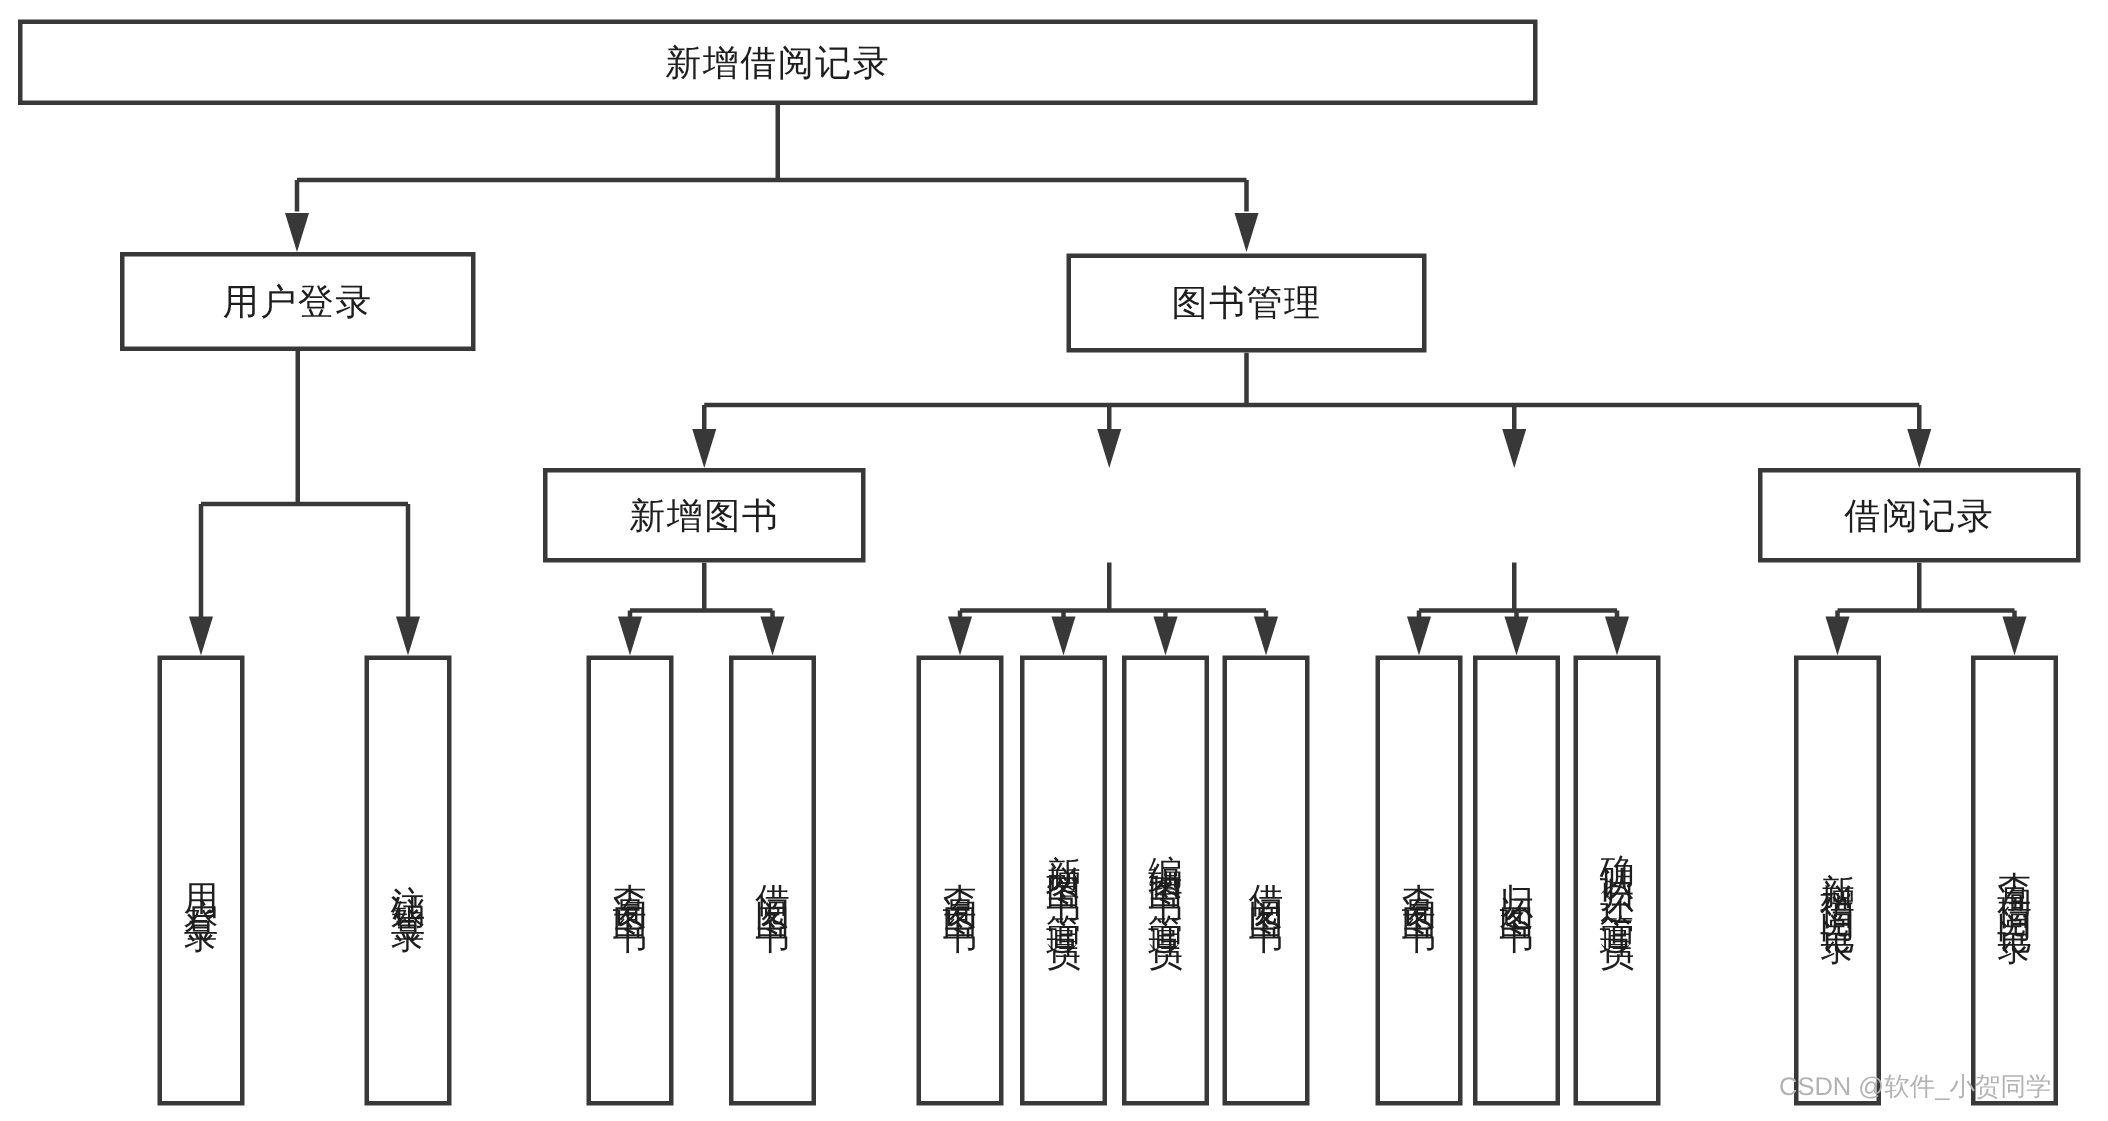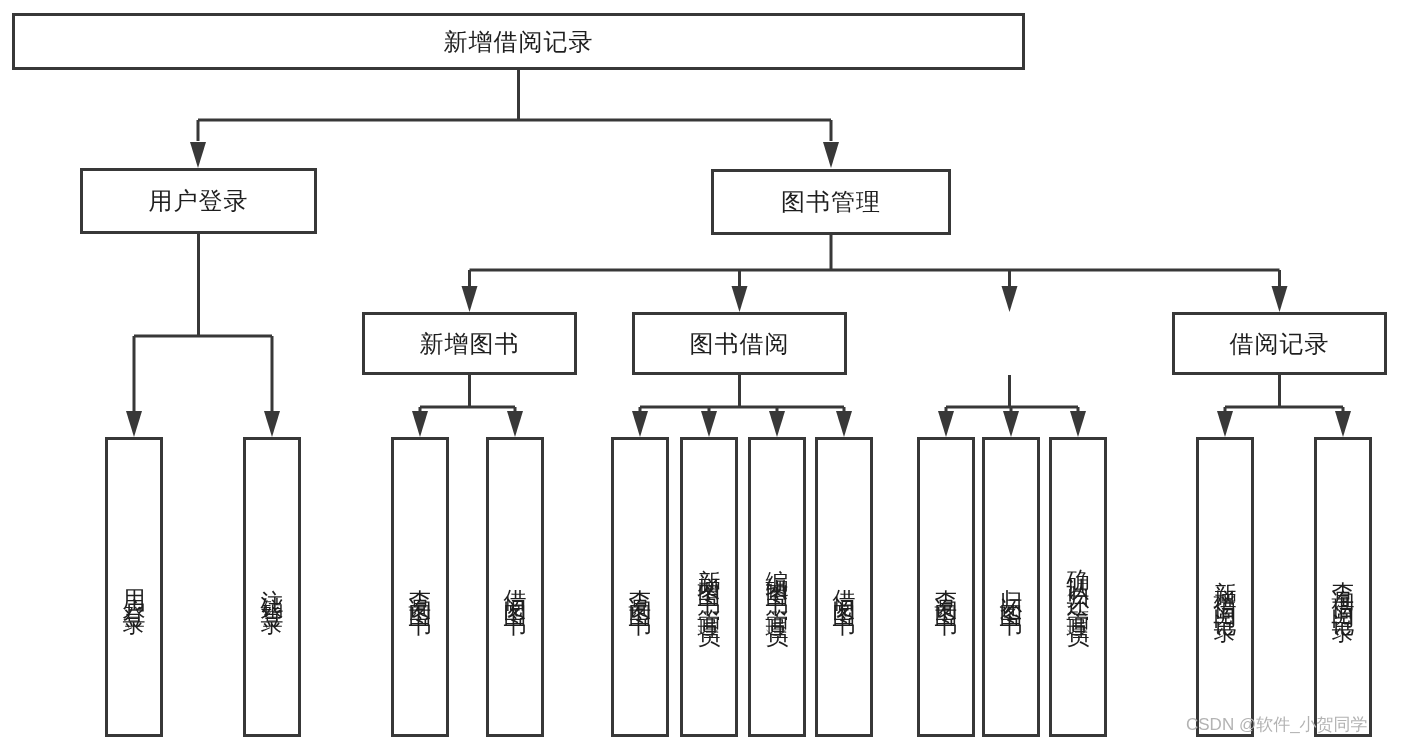--- a/index.html
+++ b/index.html
@@ -121,23 +121,20 @@
   <div class="node h-node" style="left:80px;top:168px;width:237px;height:66px">
     <span>用户登录</span>
   </div>
   <div class="node h-node" style="left:711px;top:169px;width:240px;height:66px">
     <span>图书管理</span>
   </div>
 
   <div class="node h-node" style="left:362px;top:312px;width:215px;height:63px">
     <span>新增图书</span>
   </div>
-  <div class="node h-node" style="left:632px;top:312px;width:215px;height:63px">
-    <span>图书借阅</span>
-  </div>
   <div class="node h-node" style="left:1172px;top:312px;width:215px;height:63px">
     <span>借阅记录</span>
   </div>
 
   <div class="node leaf" style="left:105px">
     <span>用户登录</span>
   </div>
   <div class="node leaf" style="left:243px">
     <span>注销登录</span>
   </div>

